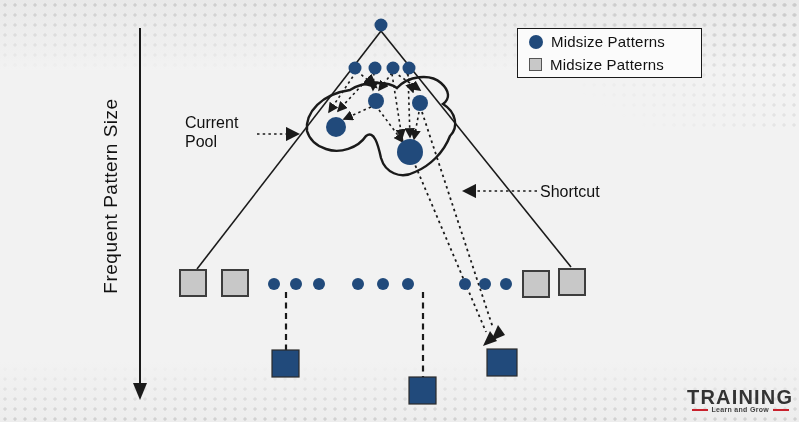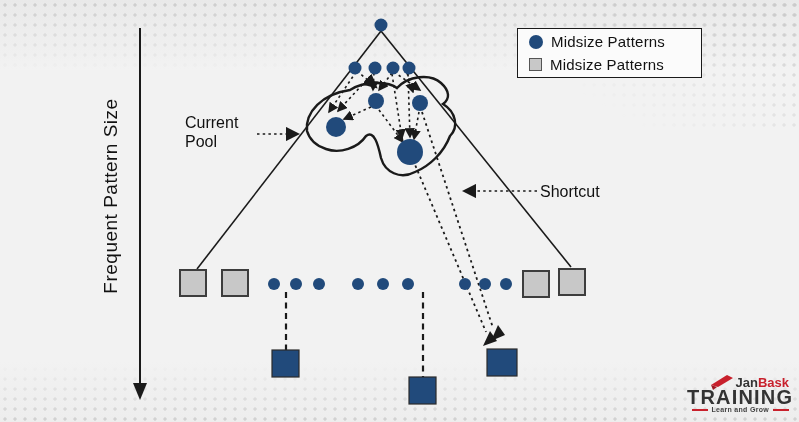--- a/index.html
+++ b/index.html
@@ -164,28 +164,20 @@
       <span class="legend-dot"></span>
       <span class="legend-label">Midsize Patterns</span>
     </div>
     <div class="legend-row">
       <span class="legend-sq"></span>
       <span class="legend-label">Midsize Patterns</span>
     </div>
   </div>
 
   <div class="logo">
-    <div class="logo-top">
-      <svg width="24" height="16" viewBox="0 0 24 16">
-        <path d="M1,11 L17,1 L23,4 L8,13 Z" fill="#C8202C"></path>
-        <path d="M1,11 L7,13 L3,16 Z" fill="#9e1722"></path>
-      </svg>
-      <span class="jan">Jan</span>
-        <span class="bask">Bask</span>
-    </div>
     <div class="training">TRAINING</div>
     <div class="tagline">
       <span class="dash"></span>
       <span class="tg">Learn and Grow</span>
       <span class="dash"></span>
     </div>
   </div>
 </div>
 
 </body></html>

